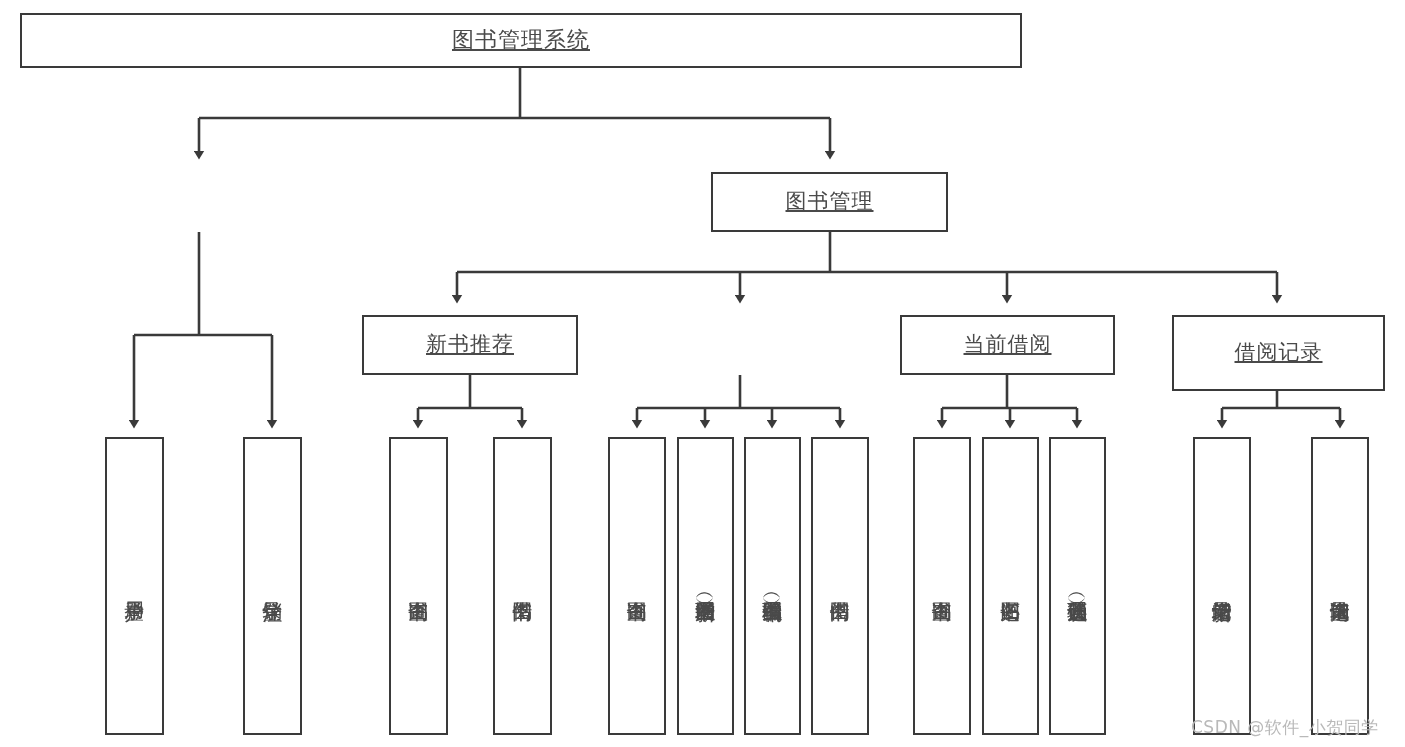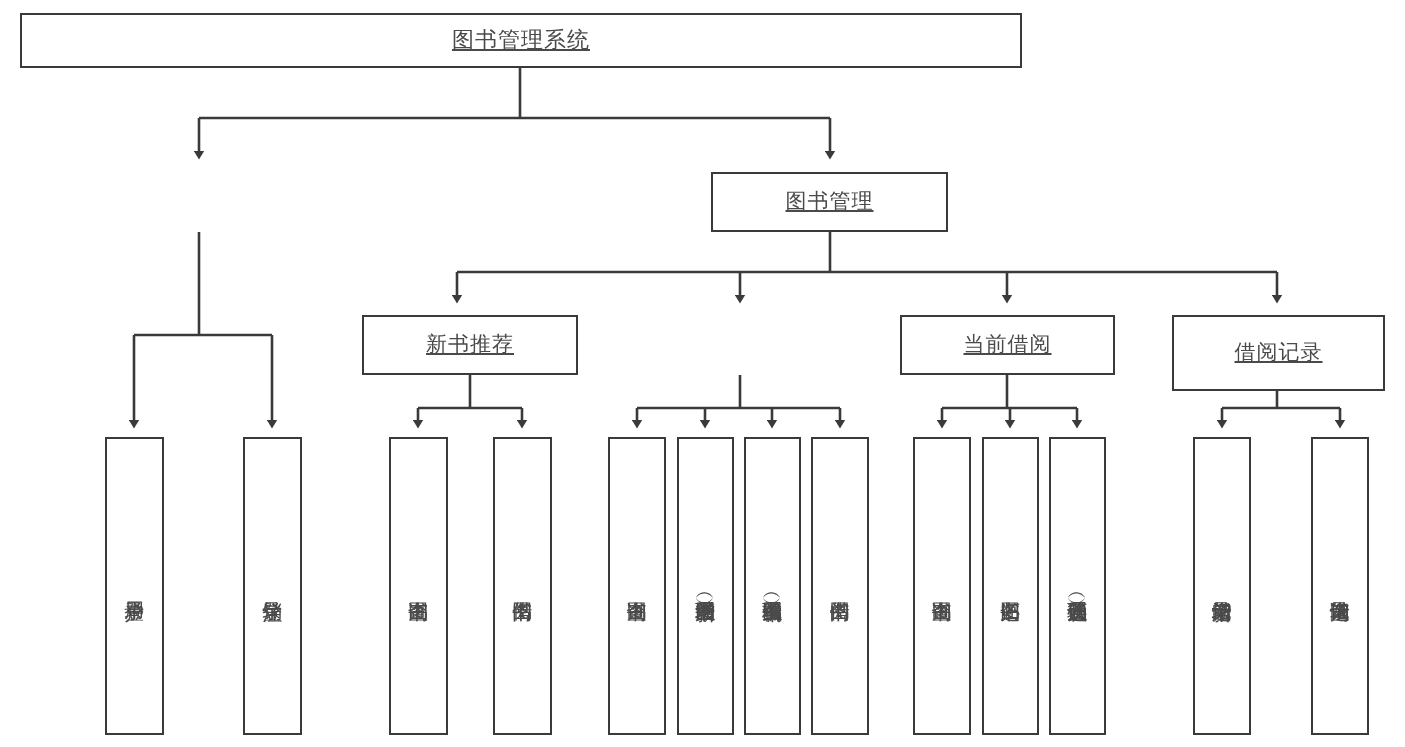--- a/index.html
+++ b/index.html
@@ -178,14 +178,15 @@
     <span class="vlabel">确认归还（管理员）</span>
   </div>
 
   <div class="node vert" style="left:1193px; top:437px; width:58px; height:298px;">
     <span class="vlabel">新增借阅记录</span>
   </div>
   <div class="node vert" style="left:1311px; top:437px; width:58px; height:298px;">
     <span class="vlabel">查询借阅记录</span>
   </div>
 
+  <div id="watermark">CSDN @软件_小贺同学</div>
 
 </div>
 
 </body></html>

